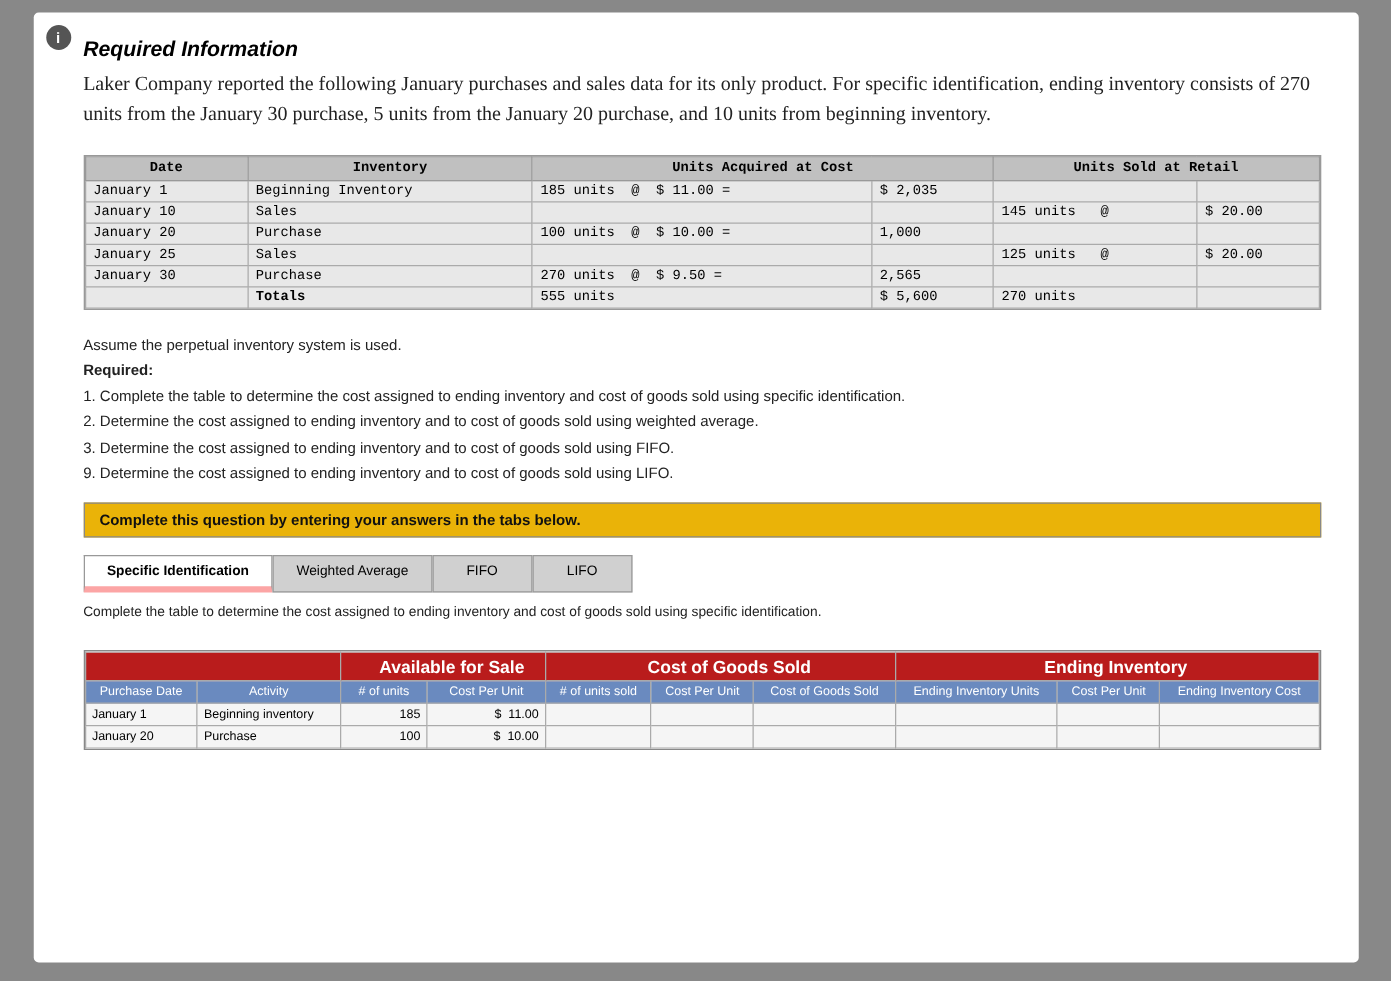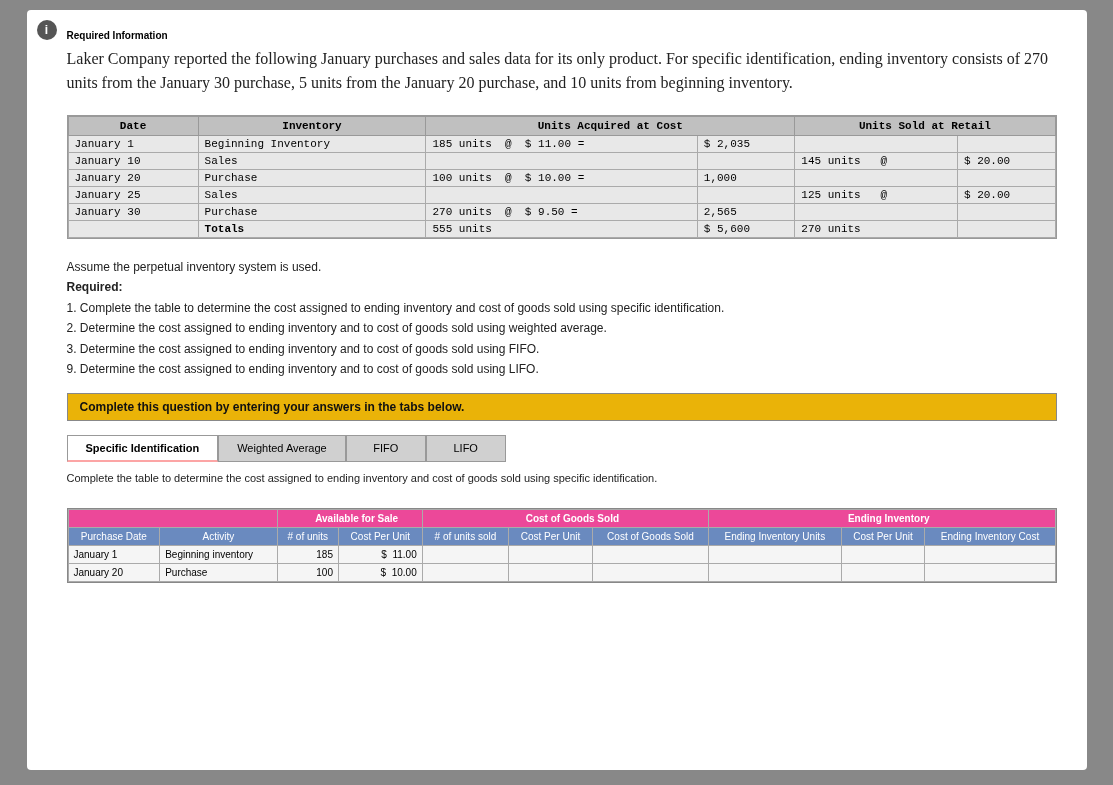--- a/index.html
+++ b/index.html
@@ -34,22 +34,23 @@
       align-items: center;
       justify-content: center;
       font-weight: bold;
       font-size: 12px;
     }
     .content {
       padding: 20px 30px 20px 40px;
     }
     .section-title {
       font-weight: bold;
-      font-size: 10px;
+      font-size: 17px;
       margin-bottom: 6px;
+      font-style: italic;
     }
     .italic-note {
       font-style: italic;
       font-size: 12px;
       margin-bottom: 10px;
       color: #333;
     }
     .description {
       font-size: 16px;
       margin-bottom: 20px;
@@ -106,21 +107,21 @@
       border: 1px solid #999;
       padding: 6px 18px;
       font-size: 11px;
       background: #d0d0d0;
       cursor: pointer;
       min-width: 80px;
       text-align: center;
     }
     .tab.active {
       background: #fff;
-      border-bottom: 2px solid #fca5a5;
+      border-bottom: 5px solid #fca5a5;
       font-weight: bold;
     }
     .sub-instruction {
       font-size: 11px;
       margin-bottom: 24px;
       color: #222;
     }
     .main-table-wrapper {
       border: 1px solid #888;
       overflow: hidden;
@@ -130,24 +131,24 @@
       border-collapse: collapse;
       font-size: 10px;
     }
     .main-table th, .main-table td {
       border: 1px solid #aaa;
       padding: 3px 5px;
       text-align: center;
       vertical-align: middle;
     }
     .main-table thead tr.group-header th {
-      background: #ec4899;
+      background: #b91c1c;
       color: #fff;
       font-weight: bold;
-      font-size: 10px;
+      font-size: 14px;
       padding-left: 19px;
     }
     .main-table thead tr.sub-header th {
       background: #6a8abf;
       color: #fff;
       font-weight: normal;
       font-size: 10px;
     }
     .main-table tbody tr td {
       background: #f5f5f5;

